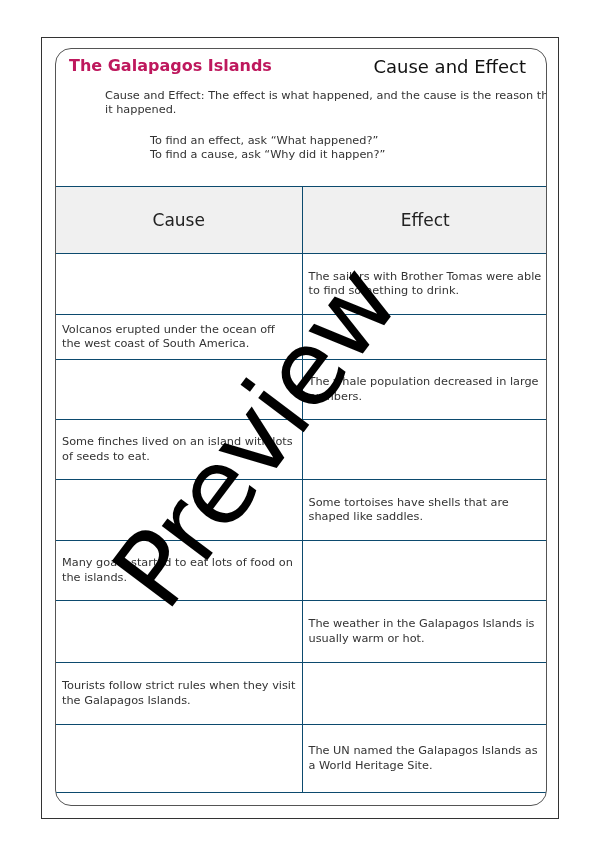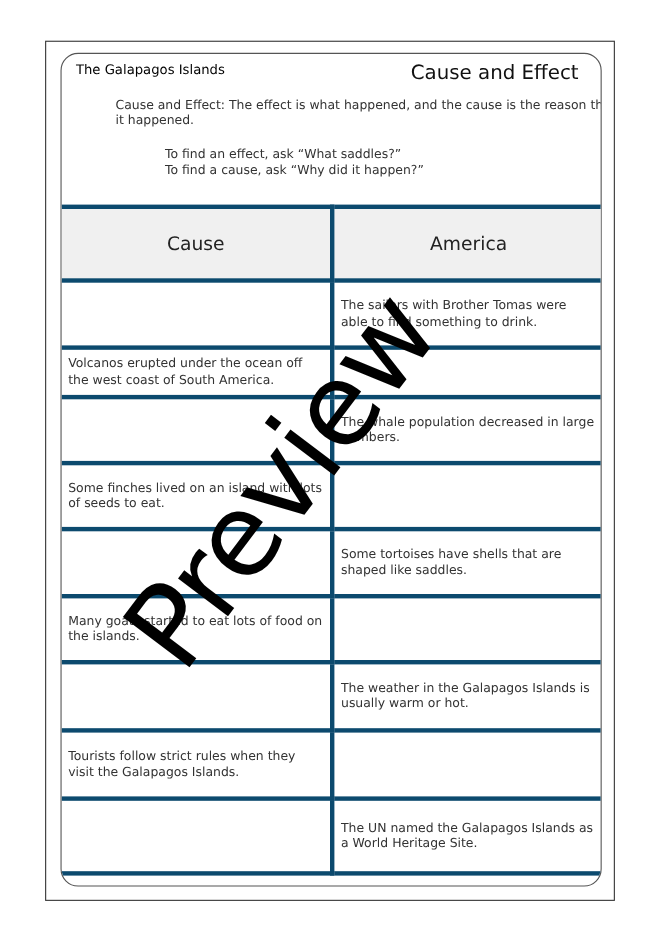--- a/index.html
+++ b/index.html
@@ -1,55 +1,55 @@
 <!DOCTYPE html>
 <html><head>
 <meta charset="utf-8">
 <style>
   html, body { margin:0; padding:0; background:#ffffff; }
   body { width:600px; height:855px; position:relative; overflow:hidden; font-family:"DejaVu Sans", sans-serif; color:#222; }
   .outer { position:absolute; left:41px; top:37px; width:518px; height:782px; border:1px solid #333; box-sizing:border-box; }
   .card { position:absolute; left:55px; top:48px; width:492px; height:758px; border:1.5px solid #555; border-radius:16px; box-sizing:border-box; overflow:hidden; background:#fff; }
-  .title-left { position:absolute; left:13px; top:7px; font-weight:normal; font-size:12px; color:#000000; }
+  .title-left { position:absolute; left:13px; top:7px; font-weight:bold; font-size:16px; color:#be185d; }
   .title-right { position:absolute; right:20px; top:7px; font-weight:normal; font-size:18px; color:#111; }
   .intro { position:absolute; left:13px; top:40px; width:460px; font-size:11.3px; line-height:14px; color:#333;margin-left:36px; }
   .tips { position:absolute; left:94px; top:85px; font-size:11.3px; line-height:14px; color:#333; }
   table.ce { position:absolute; left:0; top:137px; width:492px; border-collapse:collapse; table-layout:fixed; }
-  table.ce th, table.ce td { border:4px solid #0c4a6e; box-sizing:border-box; vertical-align:middle; }
+  table.ce th, table.ce td { border:1px solid #0c4a6e; box-sizing:border-box; vertical-align:middle; }
   table.ce th { background:#f0f0f0; height:67px; font-weight:normal; font-size:17px; color:#222; }
   table.ce td { font-size:11.3px; line-height:14.5px; color:#333; padding:0 6px; }
   table.ce tr > *:first-child { border-left:none; }
   table.ce tr > *:last-child { border-right:none; }
   table.ce td.eff { padding-left:6px; }
   table.ce td.eff.indent { }
   .watermark { position:absolute; left:55px; top:385px; width:400px; text-align:center; font-family:"DejaVu Sans", sans-serif; font-size:104px; color:#000; transform:rotate(-53deg); transform-origin:50% 50%; letter-spacing:-2px; pointer-events:none; line-height:1; }
 </style>
 </head>
 <body>
 
 <div class="outer"></div>
 
 <div class="card">
   <div class="title-left">The Galapagos Islands</div>
   <div class="title-right">Cause and Effect</div>
   <div class="intro">Cause and Effect: The effect is what happened, and the cause is the reason that it happened.</div>
   <div class="tips">
-    <div>To find an effect, ask “What saddles?”</div>
+    <div>To find an effect, ask “What happened?”</div>
     <div>To find a cause, ask “Why did it happen?”</div>
   </div>
 
   <table class="ce">
     <colgroup>
         <col style="width:246px">
         <col style="width:246px">
       </colgroup>
     <thead>
       <tr>
         <th>Cause</th>
-        <th>America</th>
+        <th>Effect</th>
       </tr>
     </thead>
     <tbody>
       <tr style="height:61px">
         <td></td>
         <td class="eff">The sailors with Brother Tomas were able to find something to drink.</td>
       </tr>
       <tr style="height:45px">
         <td>Volcanos erupted under the ocean off the west coast of South America.</td>
         <td class="eff"></td>

